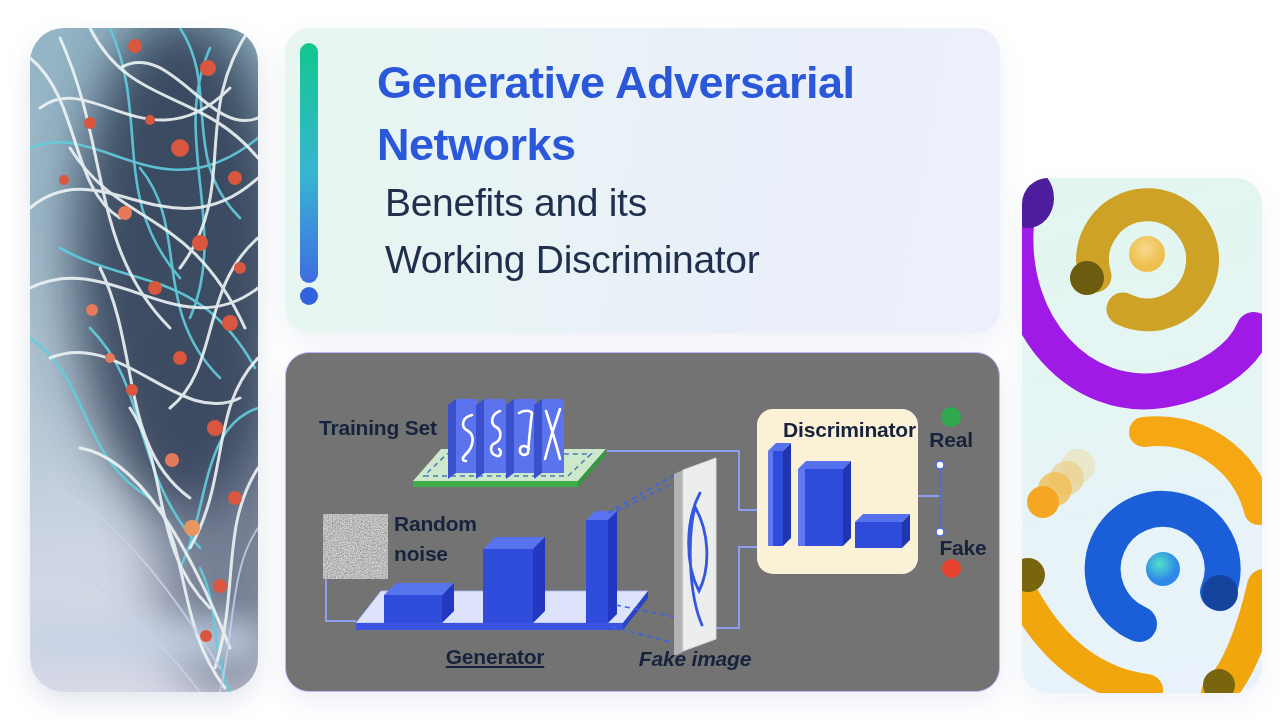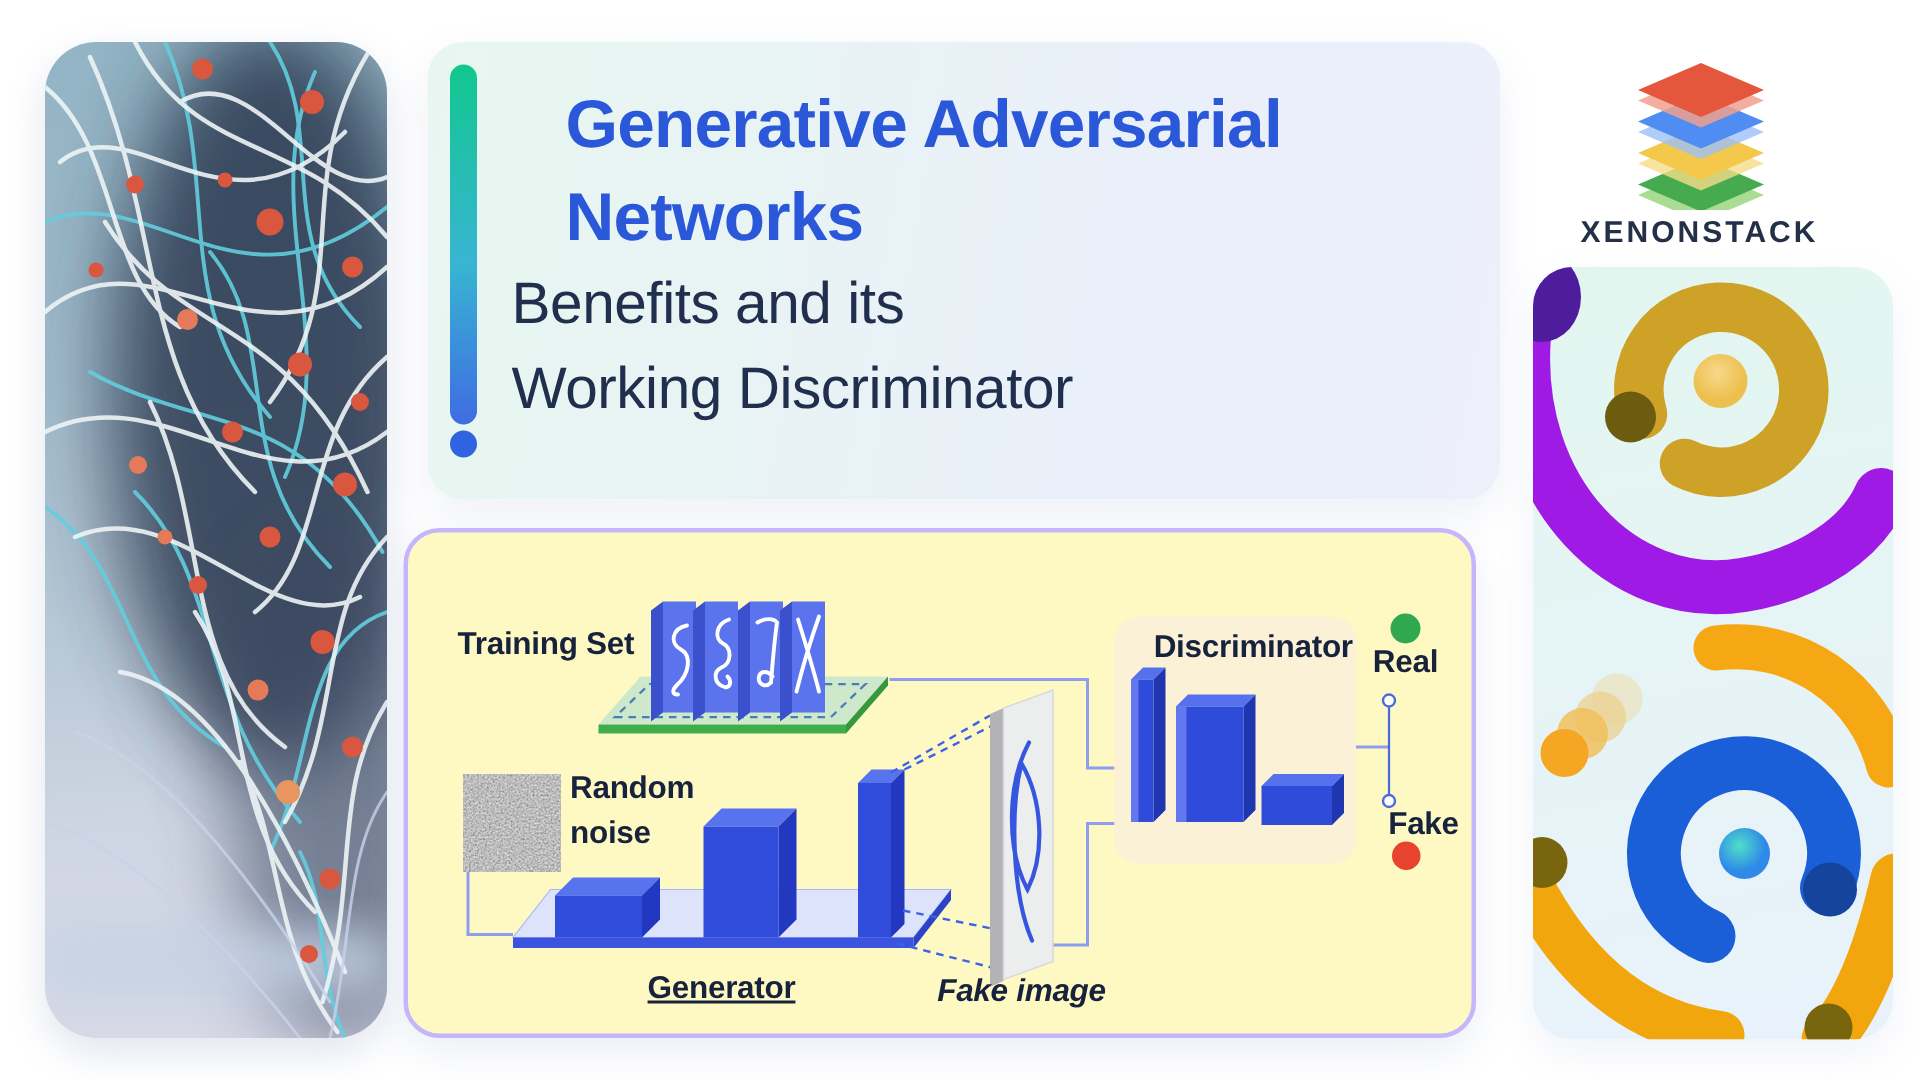--- a/index.html
+++ b/index.html
@@ -17,30 +17,30 @@
   
   .titlecard { left:285px; top:28px; width:715px; height:305px; border-radius:24px;
                background:linear-gradient(100deg,#e7f7f0 0%,#eaeffa 70%,#edf0fb 100%);
                box-shadow:0 10px 26px rgba(120,140,190,.12); }
   .accent-bar { position:absolute; left:15px; top:15px; width:18px; height:240px; border-radius:10px;
                 background:linear-gradient(180deg,#12c78e 0%,#38b5d2 55%,#3f6ce2 100%); }
   .accent-dot { position:absolute; left:15px; top:259px; width:18px; height:18px; border-radius:50%;
                 background:#2f63e0; }
   .title-block { position:absolute; left:56px; top:24px; }
   .title-line { font-size:45px; font-weight:700; color:#2a58d8; line-height:1.37; letter-spacing:-0.5px;margin-left:36px; }
-  .subtitle-line { font-size:39px; font-weight:400; color:#202f4d; line-height:1.46; letter-spacing:-0.3px; }
+  .subtitle-line { font-size:39px; font-weight:400; color:#202f4d; line-height:1.46; letter-spacing:-0.3px;margin-left:44px; }
 
   
   .brand { left:1030px; top:26px; width:206px; height:150px; text-align:center; }
   .brand svg { display:block; margin:14px auto 4px auto; }
   .wordmark { font-size:20px; font-weight:700; letter-spacing:2px; color:#233048; }
 
   
-  .diagram { left:269px; top:352px; width:715px; height:340px; border-radius:24px; background:#fef9c3;
-             border:3px solid #c4b5fd; box-shadow:0 10px 26px rgba(120,140,190,.14); }
+  .diagram { left:285px; top:352px; width:715px; height:340px; border-radius:24px; background:#737373;
+             border:1px solid #c4b5fd; box-shadow:0 10px 26px rgba(120,140,190,.14); }
   .diagram svg.scene { position:absolute; inset:0; }
   .dlabel { position:absolute; font-weight:700; font-size:21px; color:#17223c; letter-spacing:-0.2px; }
   .lbl-training { left:33px; top:63px; }
   .lbl-noise { left:108px; top:156px; width:94px; line-height:1.42; }
   .lbl-generator { left:209px; top:292px; transform:translateX(-50%);text-decoration:underline; }
   .lbl-fakeimg { left:409px; top:294px; transform:translateX(-50%);font-style:italic; }
   .lbl-disc { left:472px; top:65px; width:183px; text-align:center; font-size:21px; }
   .lbl-real { left:665px; top:75px; transform:translateX(-50%); }
   .lbl-fake { left:665px; top:183px; transform:translateX(-50%);padding-left:24px; }
   .dot { position:absolute; border-radius:50%; }
@@ -140,37 +140,20 @@
     <div class="accent-bar"></div>
     <div class="accent-dot"></div>
     <div class="title-block">
       <div class="title-line">Generative Adversarial</div>
       <div class="title-line">Networks</div>
       <div class="subtitle-line">Benefits and its</div>
       <div class="subtitle-line">Working Discriminator</div>
     </div>
   </div>
 
-  <div class="card brand">
-    <svg width="206" height="100" viewBox="0 0 206 100">
-
-      <polygon points="104,72 146,90 104,108 62,90" fill="#8ed06f" opacity="0.75"></polygon>
-      <polygon points="104,65 146,83 104,101 62,83" fill="#46ab4e"></polygon>
-
-      <polygon points="104,51 146,69 104,87 62,69" fill="#f6dd8a" opacity="0.8"></polygon>
-      <polygon points="104,44 146,62 104,80 62,62" fill="#f3c84b"></polygon>
-
-      <polygon points="104,30 146,48 104,66 62,48" fill="#9cc0f7" opacity="0.8"></polygon>
-      <polygon points="104,23 146,41 104,59 62,41" fill="#4f8df2"></polygon>
-
-      <polygon points="104,9 146,27 104,45 62,27" fill="#f2a08f" opacity="0.85"></polygon>
-      <polygon points="104,2 146,20 104,38 62,20" fill="#e4573d"></polygon>
-    </svg>
-    <div class="wordmark">XENONSTACK</div>
-  </div>
 
   <div class="card diagram">
     <svg class="scene" viewBox="0 0 715 340" width="715" height="340">
       <defs>
         <filter id="noiseF" x="0" y="0" width="100%" height="100%">
           <feTurbulence type="fractalNoise" baseFrequency="0.75" numOctaves="2" stitchTiles="stitch"></feTurbulence>
           <feColorMatrix type="saturate" values="0"></feColorMatrix>
           <feComponentTransfer>
               <feFuncA type="linear" slope="0" intercept="1"></feFuncA>
             </feComponentTransfer>

